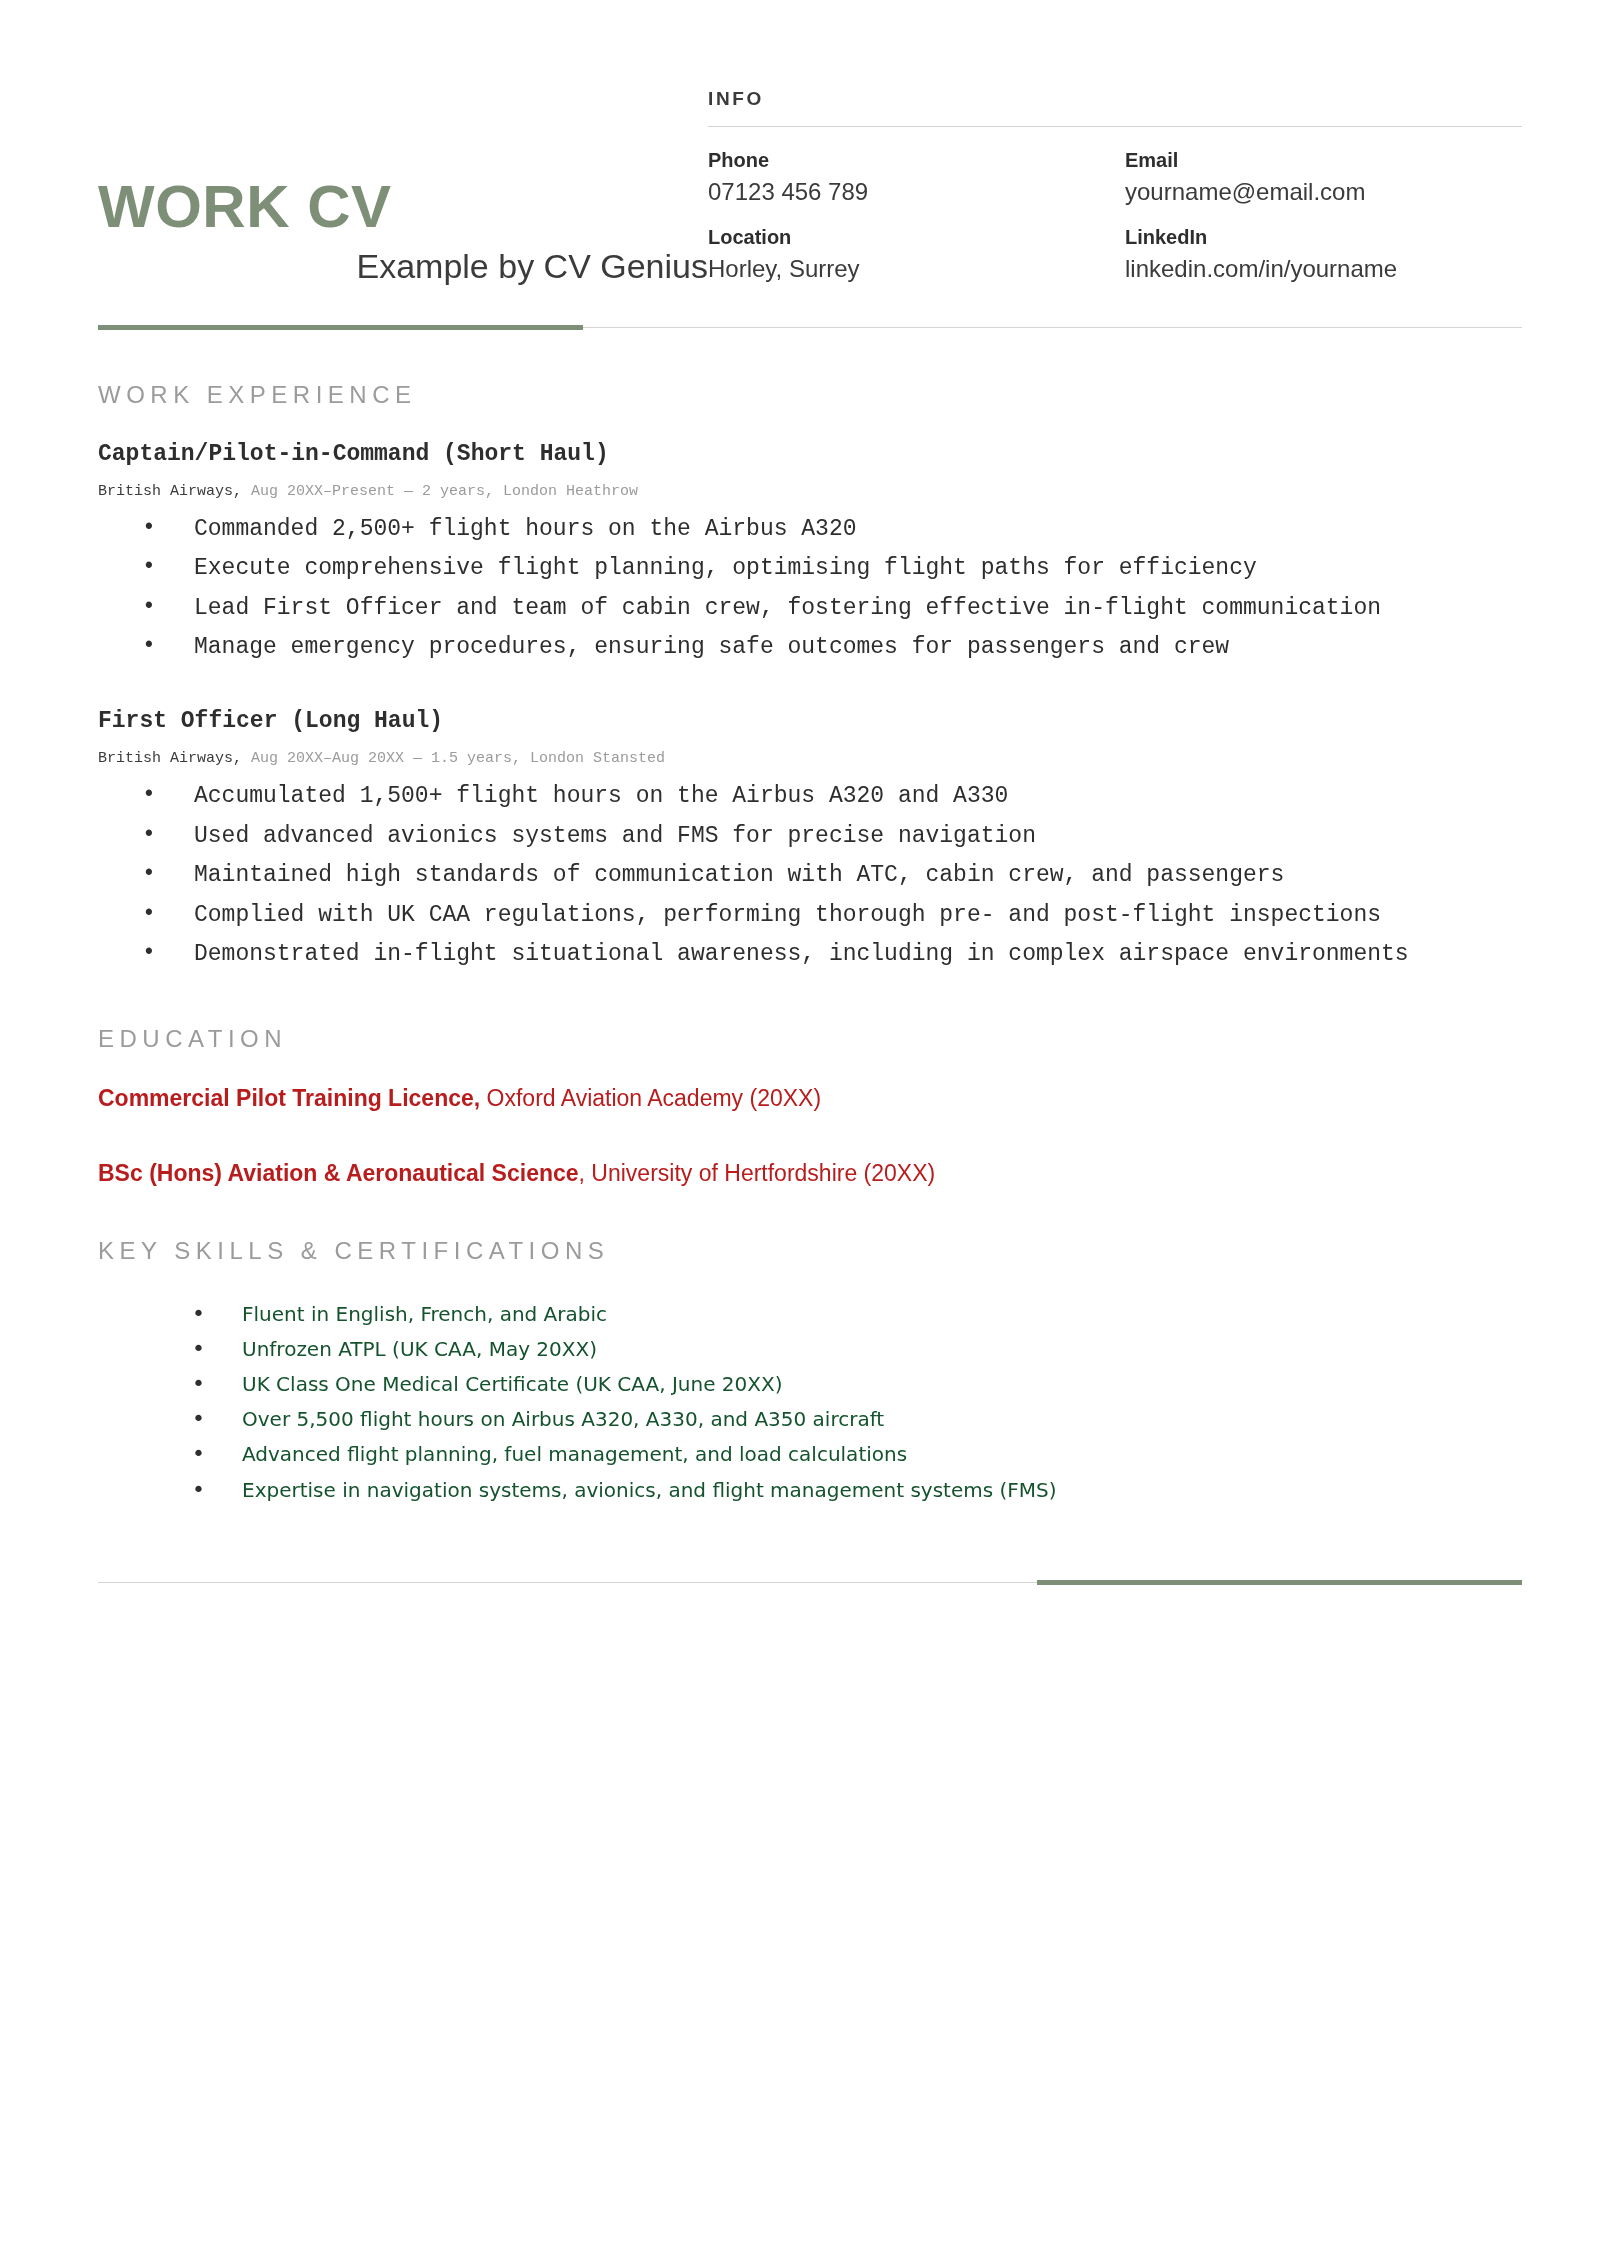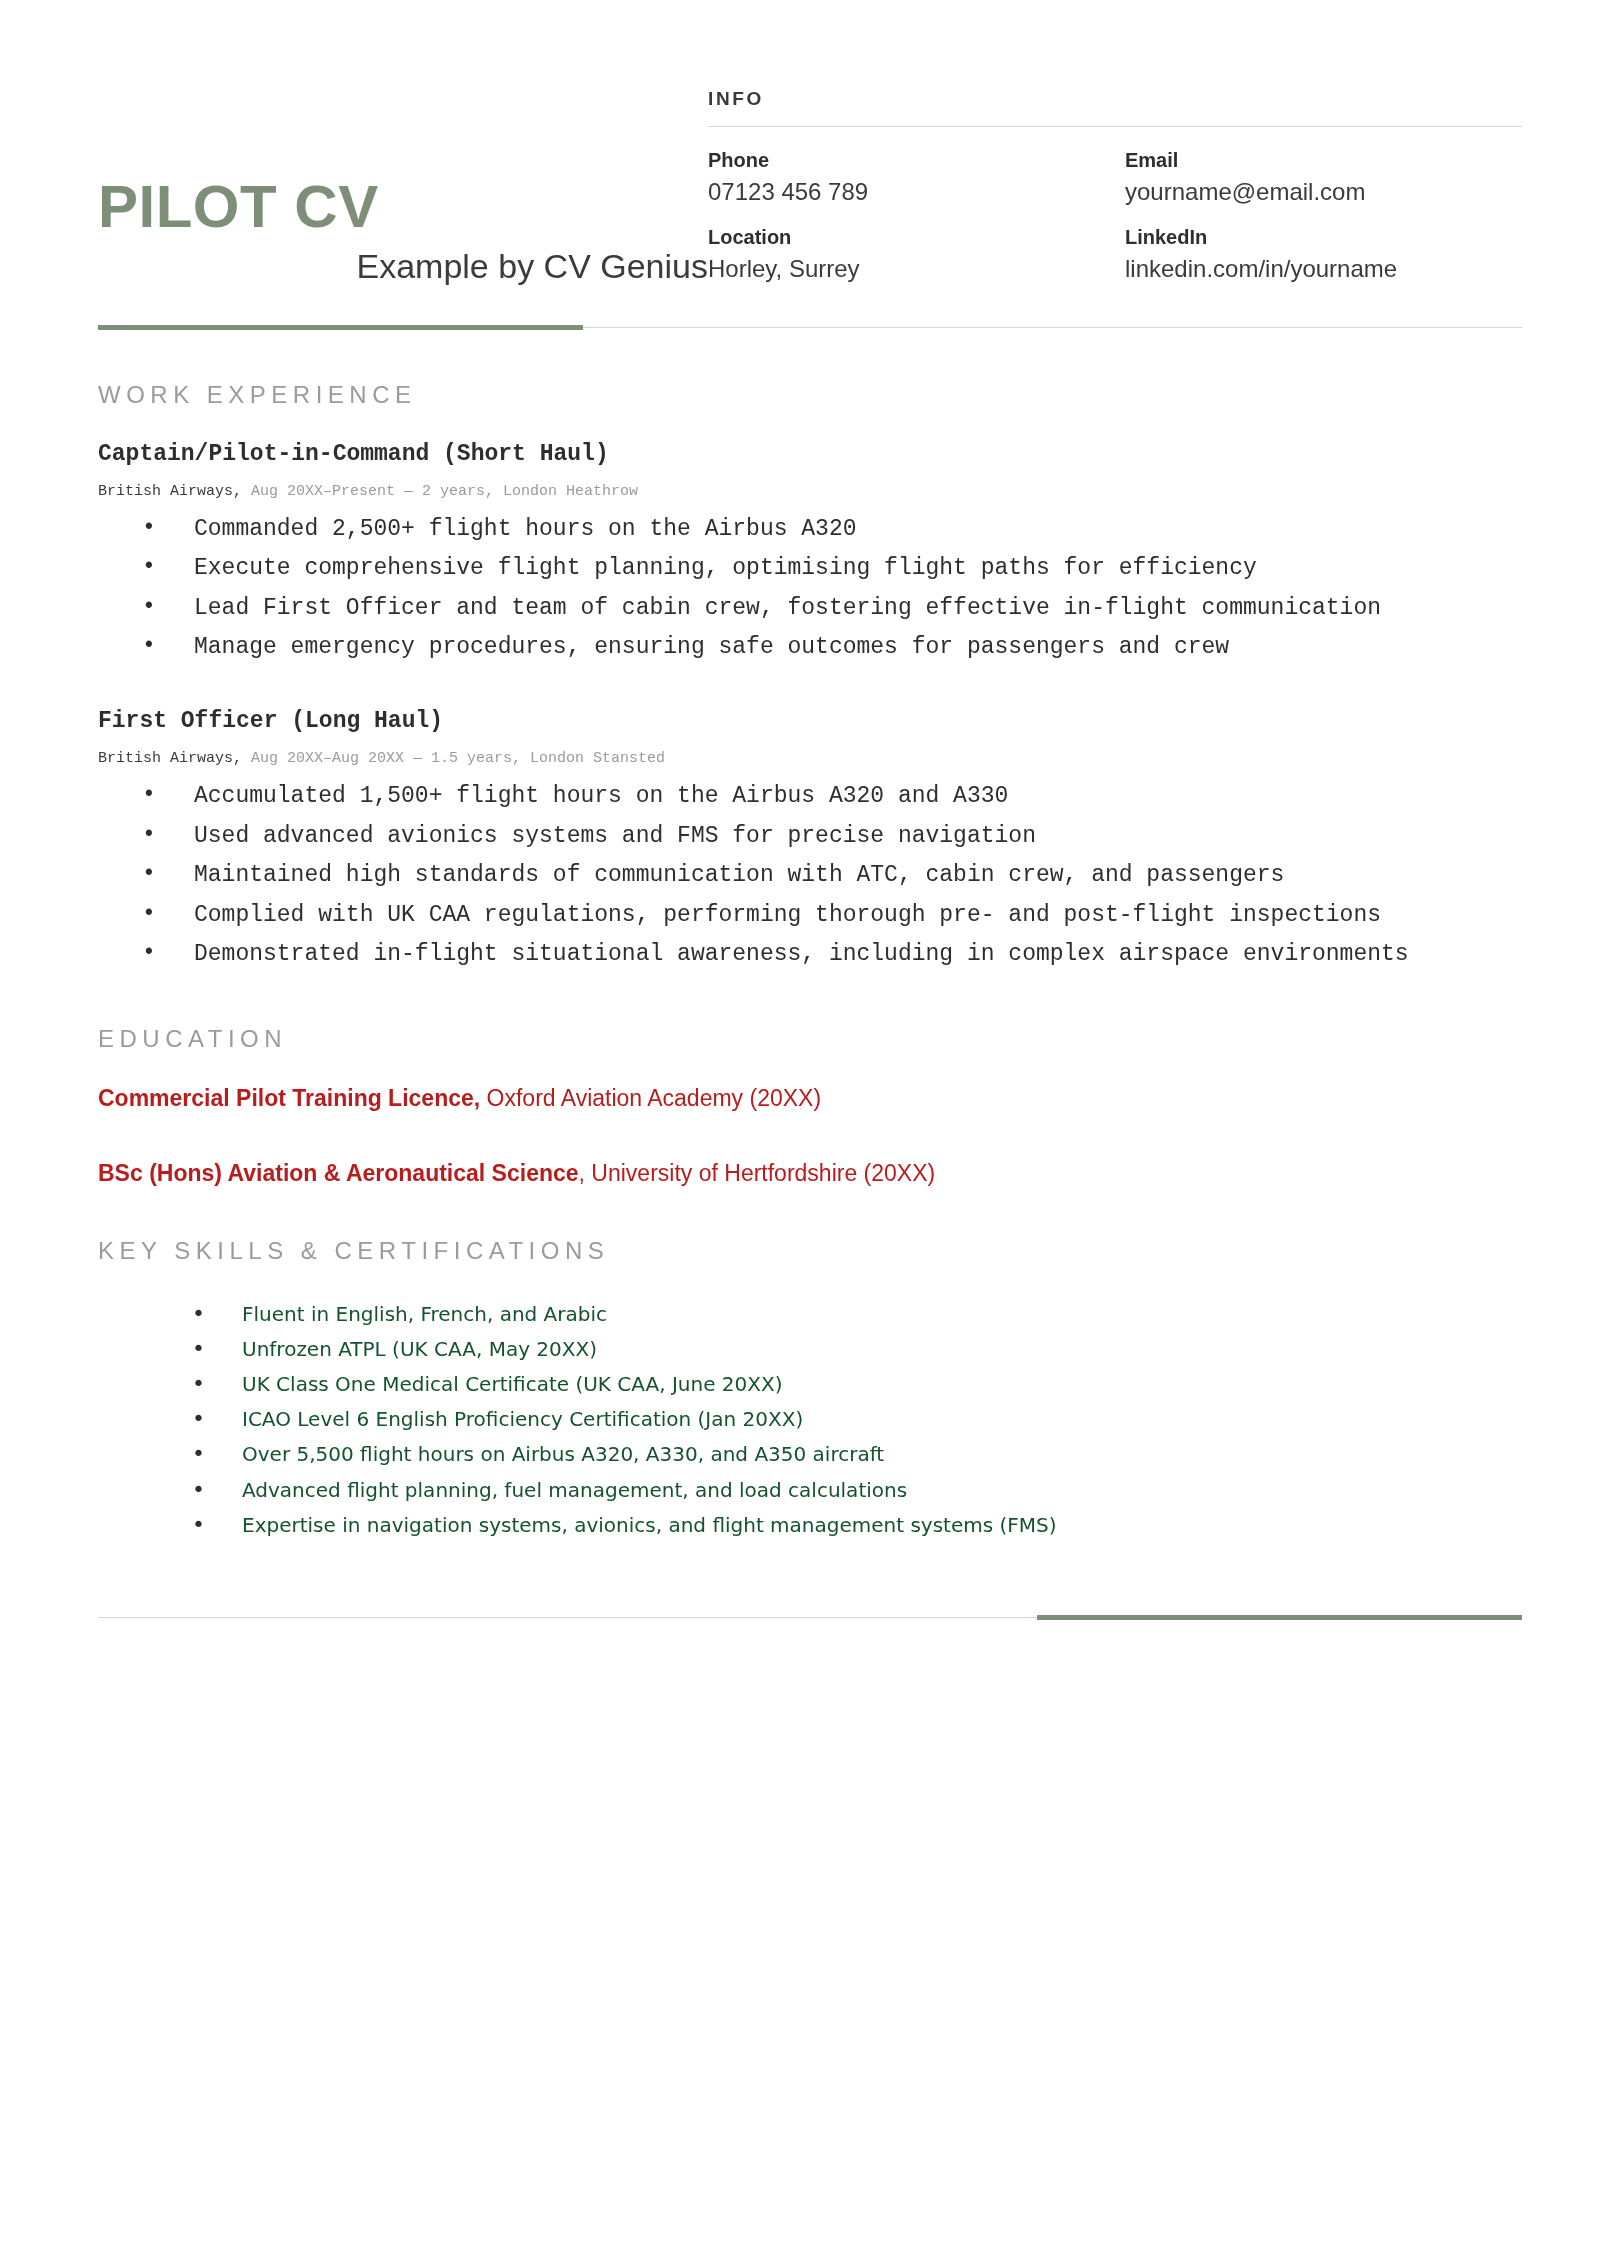--- a/index.html
+++ b/index.html
@@ -213,21 +213,21 @@
     background: #7e8f78;
   }
 </style>
 </head>
 <body>
 
 <div class="page">
 
   <div class="header">
     <div class="header-left">
-      <div class="cv-title">PILOT CV</div>
+      <div class="cv-title">WORK CV</div>
       <div class="cv-subtitle">Example by CV Genius</div>
     </div>
     <div class="header-right">
       <div class="info-label">INFO</div>
       <div class="info-rule"></div>
       <div class="info-grid">
         <div>
           <div class="info-item-label">Phone</div>
           <div class="info-item-value">07123 456 789</div>
         </div>
@@ -293,21 +293,20 @@
     <div class="edu-item">
       <span class="degree">BSc (Hons) Aviation &amp; Aeronautical Science</span><span>, University of Hertfordshire (20XX)</span>
     </div>
 
     <div class="section-heading">KEY SKILLS &amp; CERTIFICATIONS</div>
 
     <ul class="skills">
       <li>Fluent in English, French, and Arabic</li>
       <li>Unfrozen ATPL (UK CAA, May 20XX)</li>
       <li>UK Class One Medical Certificate (UK CAA, June 20XX)</li>
-      <li>ICAO Level 6 English Proficiency Certification (Jan 20XX)</li>
       <li>Over 5,500 flight hours on Airbus A320, A330, and A350 aircraft</li>
       <li>Advanced flight planning, fuel management, and load calculations</li>
       <li>Expertise in navigation systems, avionics, and flight management systems (FMS)</li>
     </ul>
   </div>
 
   <div class="foot-divider">
     <div class="grey-line"></div>
     <div class="accent-line"></div>
   </div>

